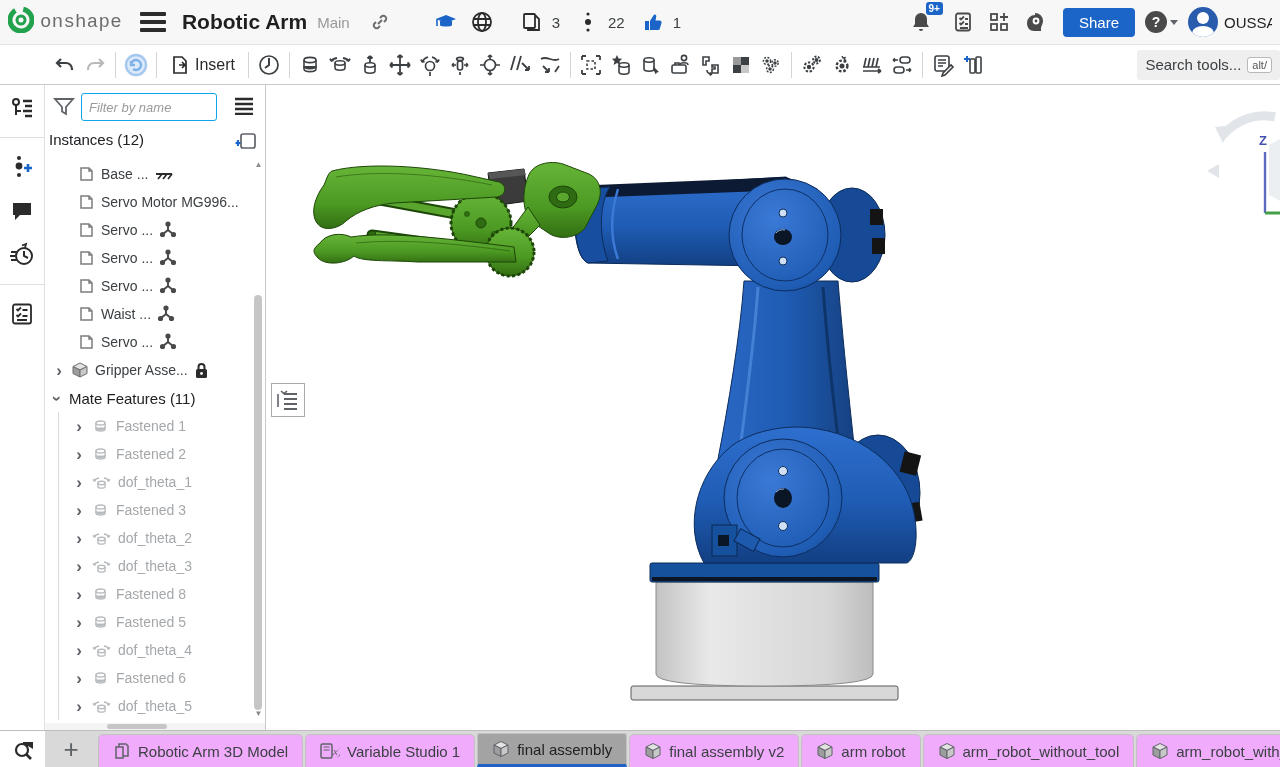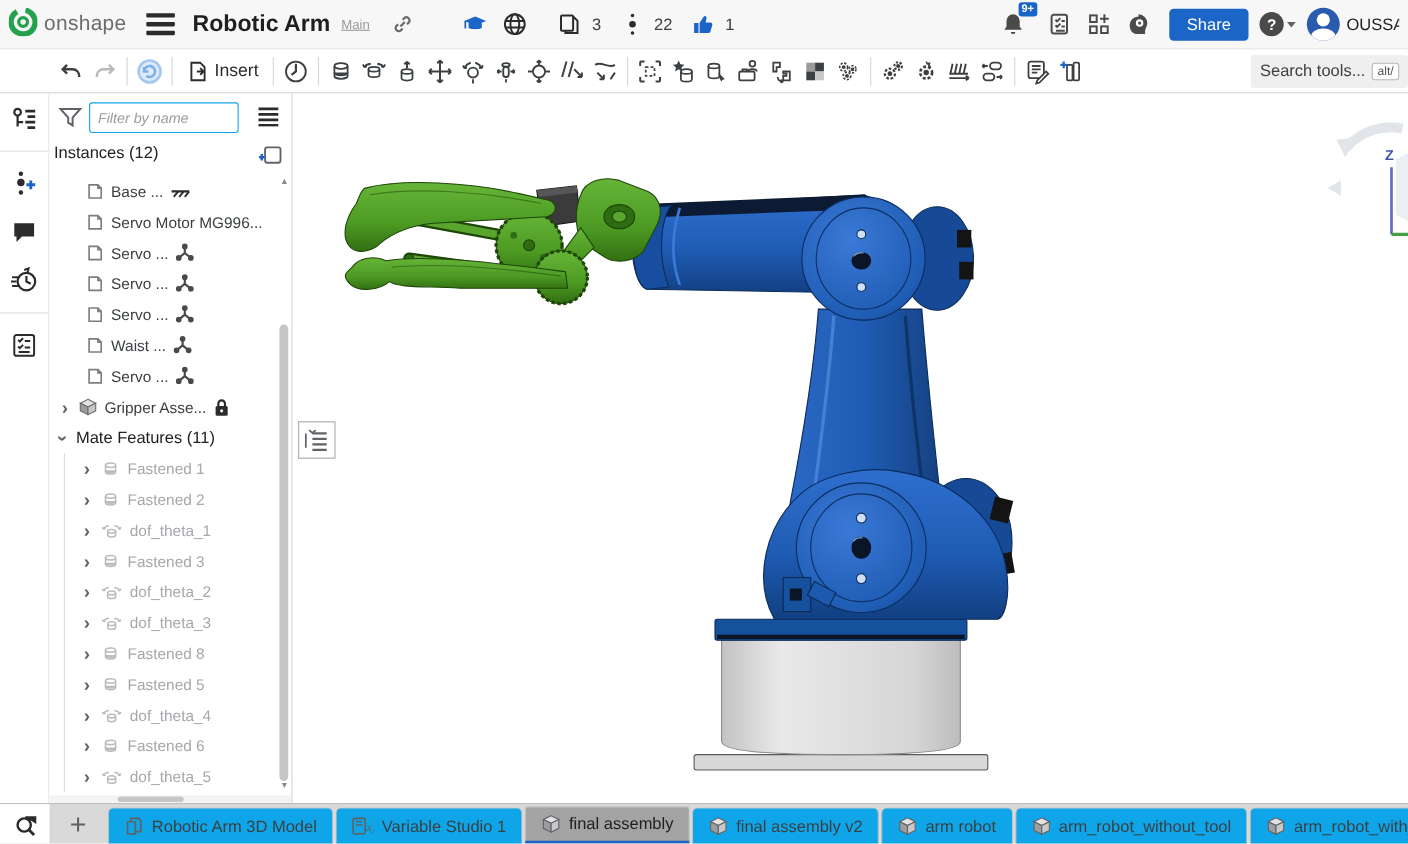--- a/index.html
+++ b/index.html
@@ -4,25 +4,25 @@
 <style>
   * { box-sizing: border-box; margin: 0; padding: 0; }
   html,body { width:1280px; height:767px; overflow:hidden;
     font-family:"Liberation Sans", sans-serif; background:#fff; }
   .app { width:1280px; height:767px; display:flex; flex-direction:column; }
 
   
   .topbar { height:45px; background:#f7f7f7; border-bottom:1px solid #e2e2e2;
     display:flex; align-items:center; padding:0 8px; flex:0 0 45px; white-space:nowrap; }
   .logo { display:flex; align-items:center; gap:6px; margin-right:18px; }
-  .logo-text { font-size:19px; color:#6d6d6d; letter-spacing:.3px; }
+  .logo-text { font-size:19px; color:#6d6d6d; letter-spacing:.3px;font-family:Liberation Mono, monospace; }
   .hamburger { width:26px; display:flex; flex-direction:column; gap:4px; margin-right:16px; cursor:pointer; }
   .hamburger span { height:4px; background:#2b2b2b; border-radius:1px; }
   .doc-title { font-size:21px; font-weight:bold; color:#1f1f1f; margin-right:10px; }
-  .ws-label { font-size:12px; color:#9a9a9a; margin-right:12px;text-decoration:underline; }
+  .ws-label { font-size:15px; color:#9a9a9a; margin-right:12px; }
   .tb-ico { display:inline-flex; align-items:center; justify-content:center;
     width:28px; height:28px; margin:0 4px; }
   .tb-count { font-size:15px; color:#3c4043; margin:0 10px 0 2px; }
   .topbar-right { margin-left:auto; display:flex; align-items:center; }
   .bell-wrap { position:relative; margin-right:10px; }
   .badge { position:absolute; top:-6px; right:-8px; background:#1b64c8; color:#fff;
     font-size:10px; font-weight:bold; padding:1px 3px; border-radius:3px; }
   .share-btn { background:#1b64c8; color:#fff; font-size:15px; border:none;
     border-radius:4px; padding:6px 16px; margin:0 10px; cursor:pointer; }
   .help-wrap { display:flex; align-items:center; gap:3px; margin-right:10px; }
@@ -99,21 +99,21 @@
 
   
   .tabbar { height:37px; flex:0 0 37px; background:#d9d9d9; border-top:1px solid #bdbdbd;
     display:flex; align-items:stretch; }
   .tab-search { width:45px; flex:0 0 45px; background:#fff; display:flex;
     align-items:center; justify-content:center; cursor:pointer; }
   .tab-plus { width:52px; flex:0 0 52px; display:flex; align-items:center; justify-content:center;
     font-size:26px; color:#5f6368; cursor:pointer; }
   .tabs { display:flex; align-items:stretch; overflow:hidden; }
   .tab { display:flex; align-items:center; gap:7px; padding:0 14px; font-size:15px;
-    color:#3c4043; background:#0ea5e9; border:1px solid #c2c2c2; border-bottom:none;
+    color:#3c4043; background:#f0abfc; border:1px solid #c2c2c2; border-bottom:none;
     border-radius:5px 5px 0 0; margin:3px 1px 0 1px; cursor:pointer; white-space:nowrap; }
   .tab.active { background:#a3a3a3; color:#202124; border-bottom:3px solid #2160c4;
     margin-top:2px; border-radius:3px 3px 0 0; }
 </style>
 </head>
 <body>
 
 <div class="app">
 
   <header class="topbar">

